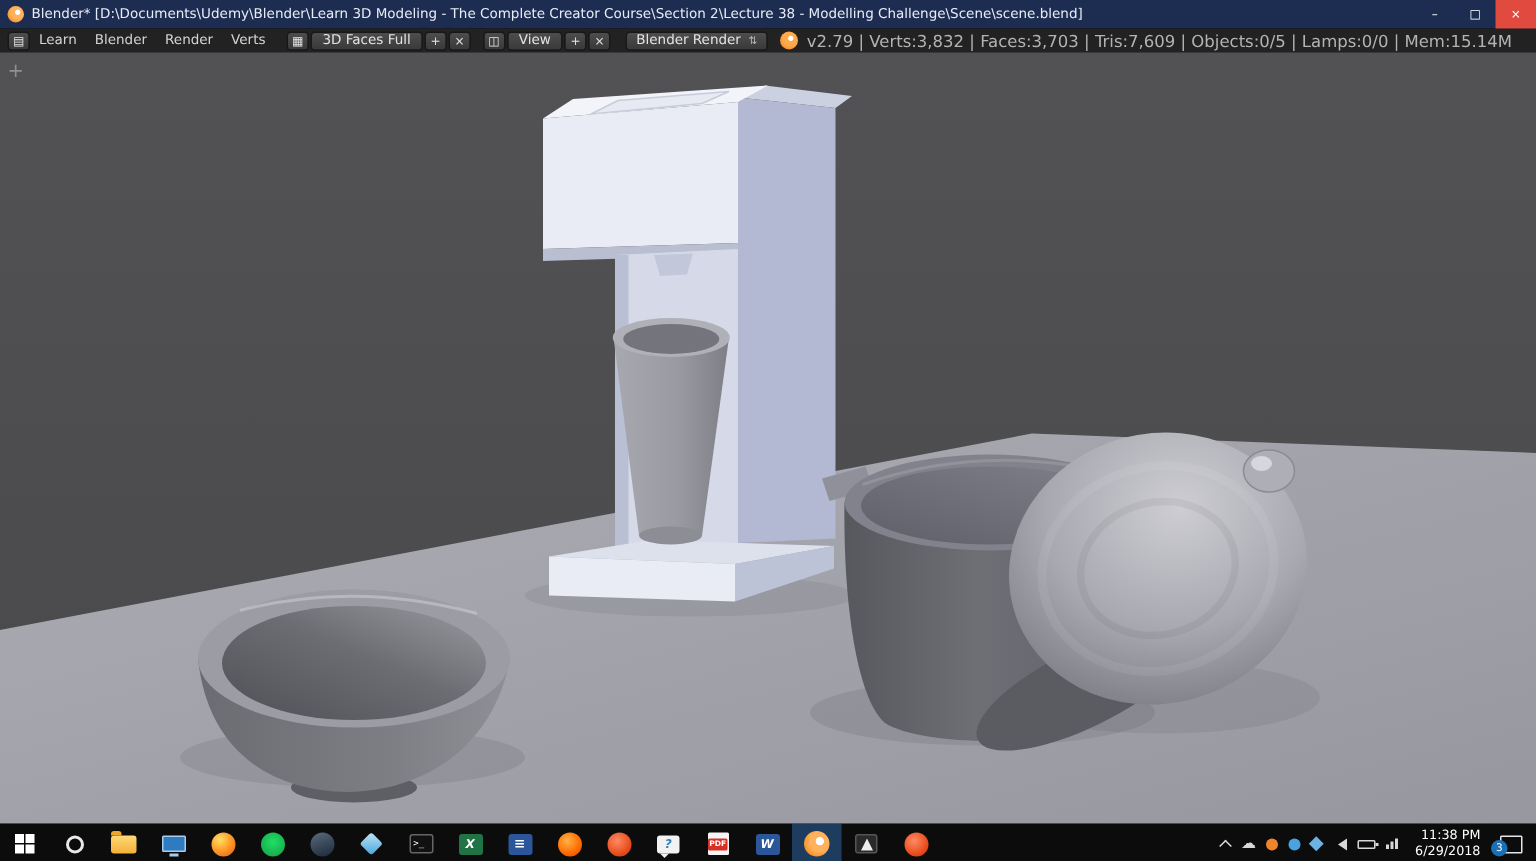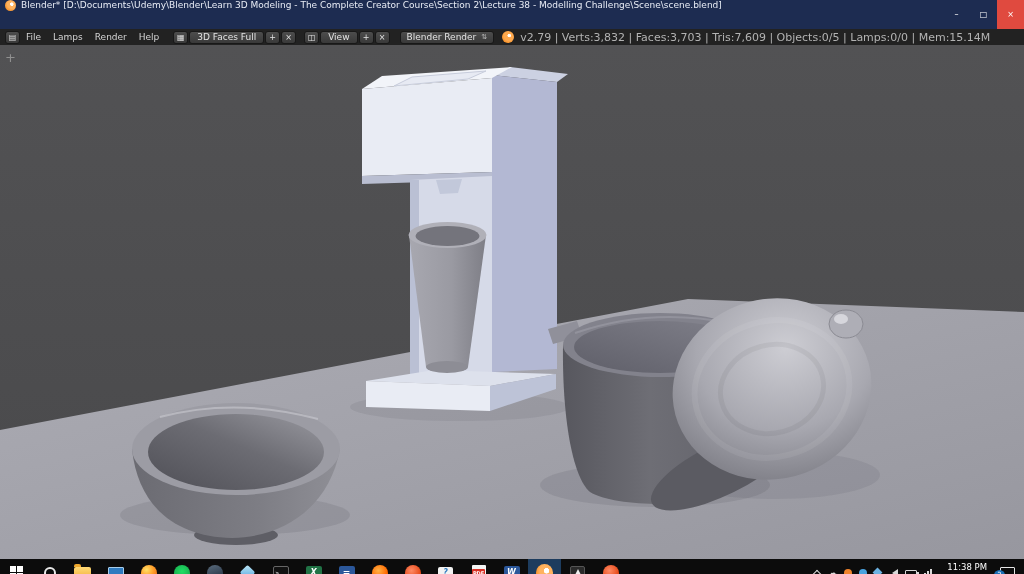--- a/index.html
+++ b/index.html
@@ -1,20 +1,20 @@
 <!DOCTYPE html>
 <html><head>
 <meta charset="utf-8">
 <style>
   *{margin:0;padding:0;box-sizing:border-box}
   html,body{width:1024px;height:574px;overflow:hidden;background:#000;
     font-family:"DejaVu Sans",sans-serif}
 
   
-  .titlebar{height:29px;background:#1d2c51;display:flex;
+  .titlebar{height:19px;background:#1d2c51;display:flex;align-items:center;
     color:#e8ecf5;font-size:9px}
   .app-badge{width:11px;height:11px;border-radius:50%;margin:0 5px 0 5px;flex:0 0 auto;
     background:radial-gradient(circle at 62% 38%,#fff 0 1.5px,#ffb25e 2px 45%,#f07800 100%)}
   .titlebar-title{flex:1;white-space:nowrap;overflow:hidden}
   .win-controls{display:flex;height:100%}
   .winbtn{width:27px;height:100%;display:flex;align-items:center;justify-content:center;
     font-size:8px;color:#fff}
   .winbtn.close{background:#e04a3f}
 
   
@@ -115,24 +115,24 @@
     <span class="winbtn">–</span>
     <span class="winbtn">□</span>
     <span class="winbtn close">×</span>
   </div>
 </div>
 
 <div class="menubar">
   <span class="widget square">
     <span>▤</span>
   </span>
-  <span class="menu-item">File</span>
-  <span class="menu-item">Lamps</span>
+  <span class="menu-item">Learn</span>
+  <span class="menu-item">Blender</span>
   <span class="menu-item">Render</span>
-  <span class="menu-item">Help</span>
+  <span class="menu-item">Verts</span>
 
   <span class="widget square gap8">
     <span>▦</span>
   </span>
   <span class="widget field">3D Faces Full</span>
   <span class="widget square">+</span>
   <span class="widget square">×</span>
 
   <span class="widget square gap8">
     <span>◫</span>

